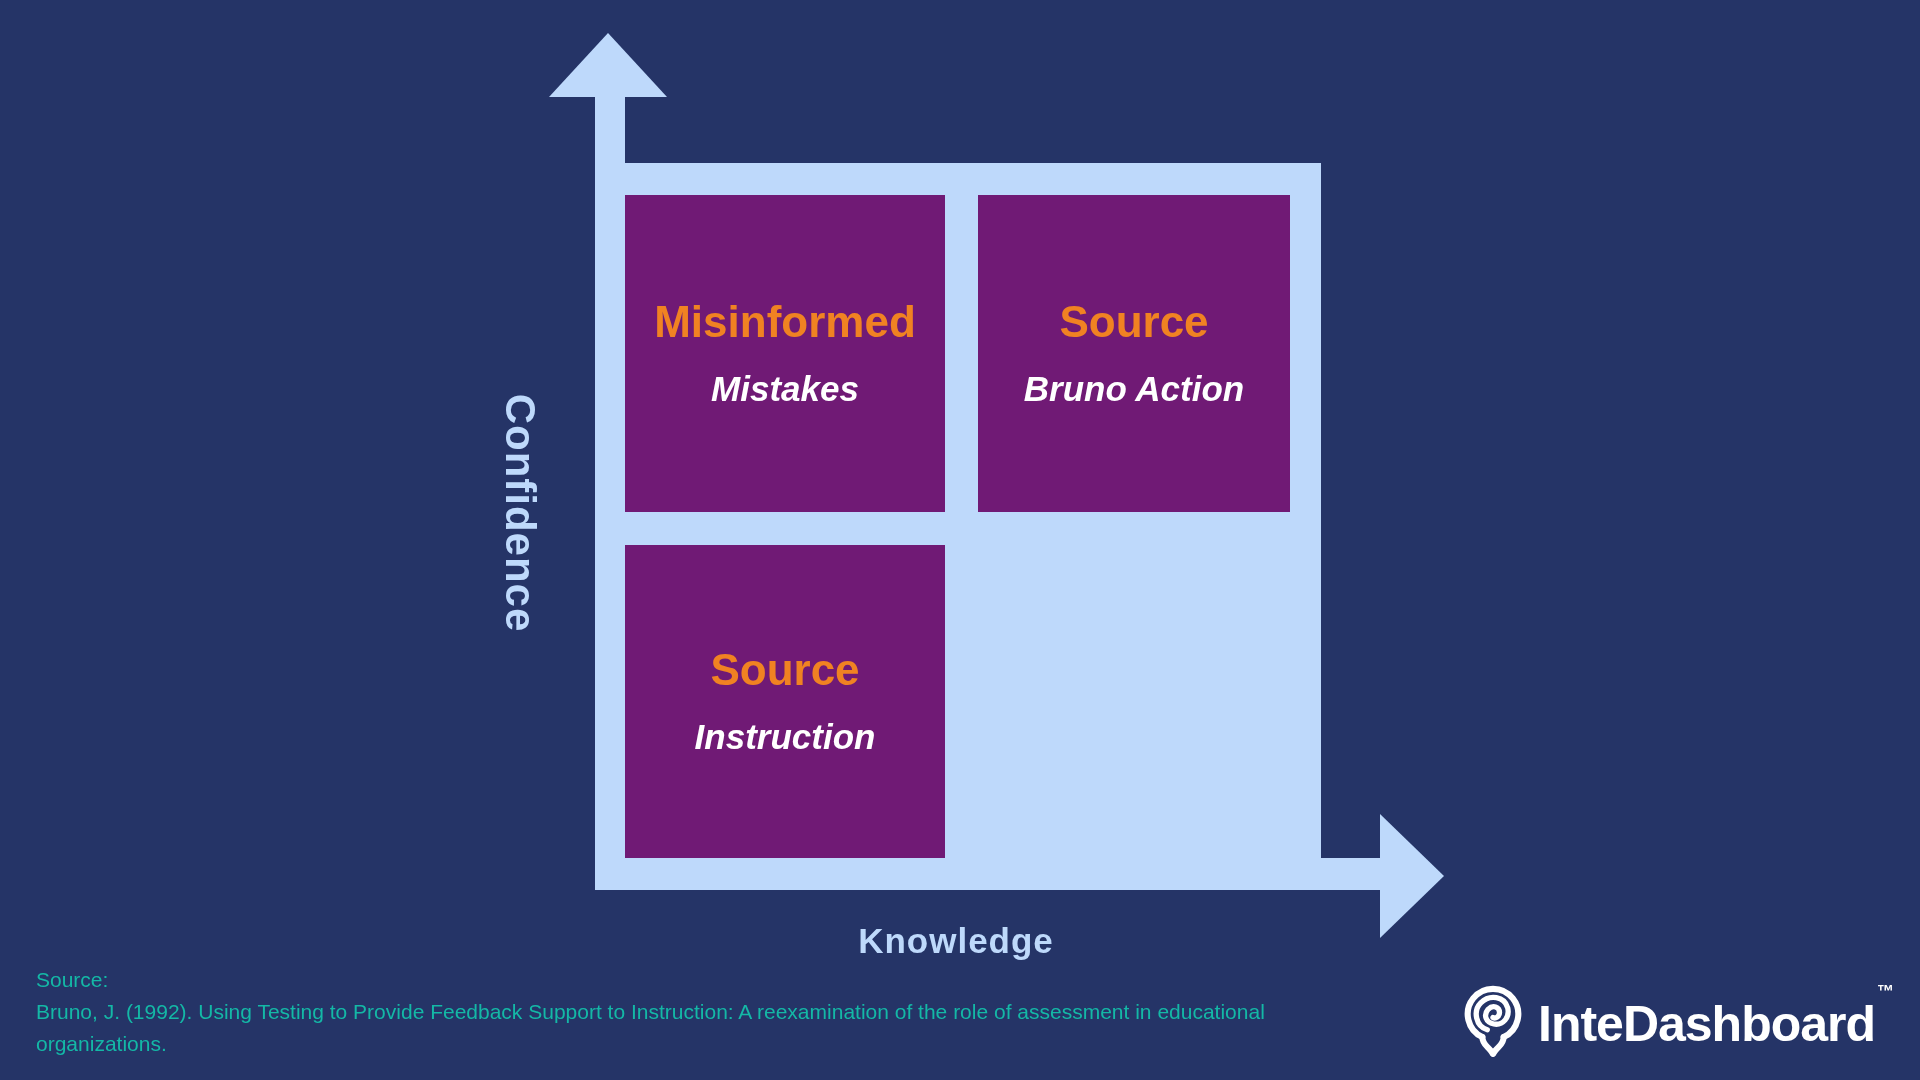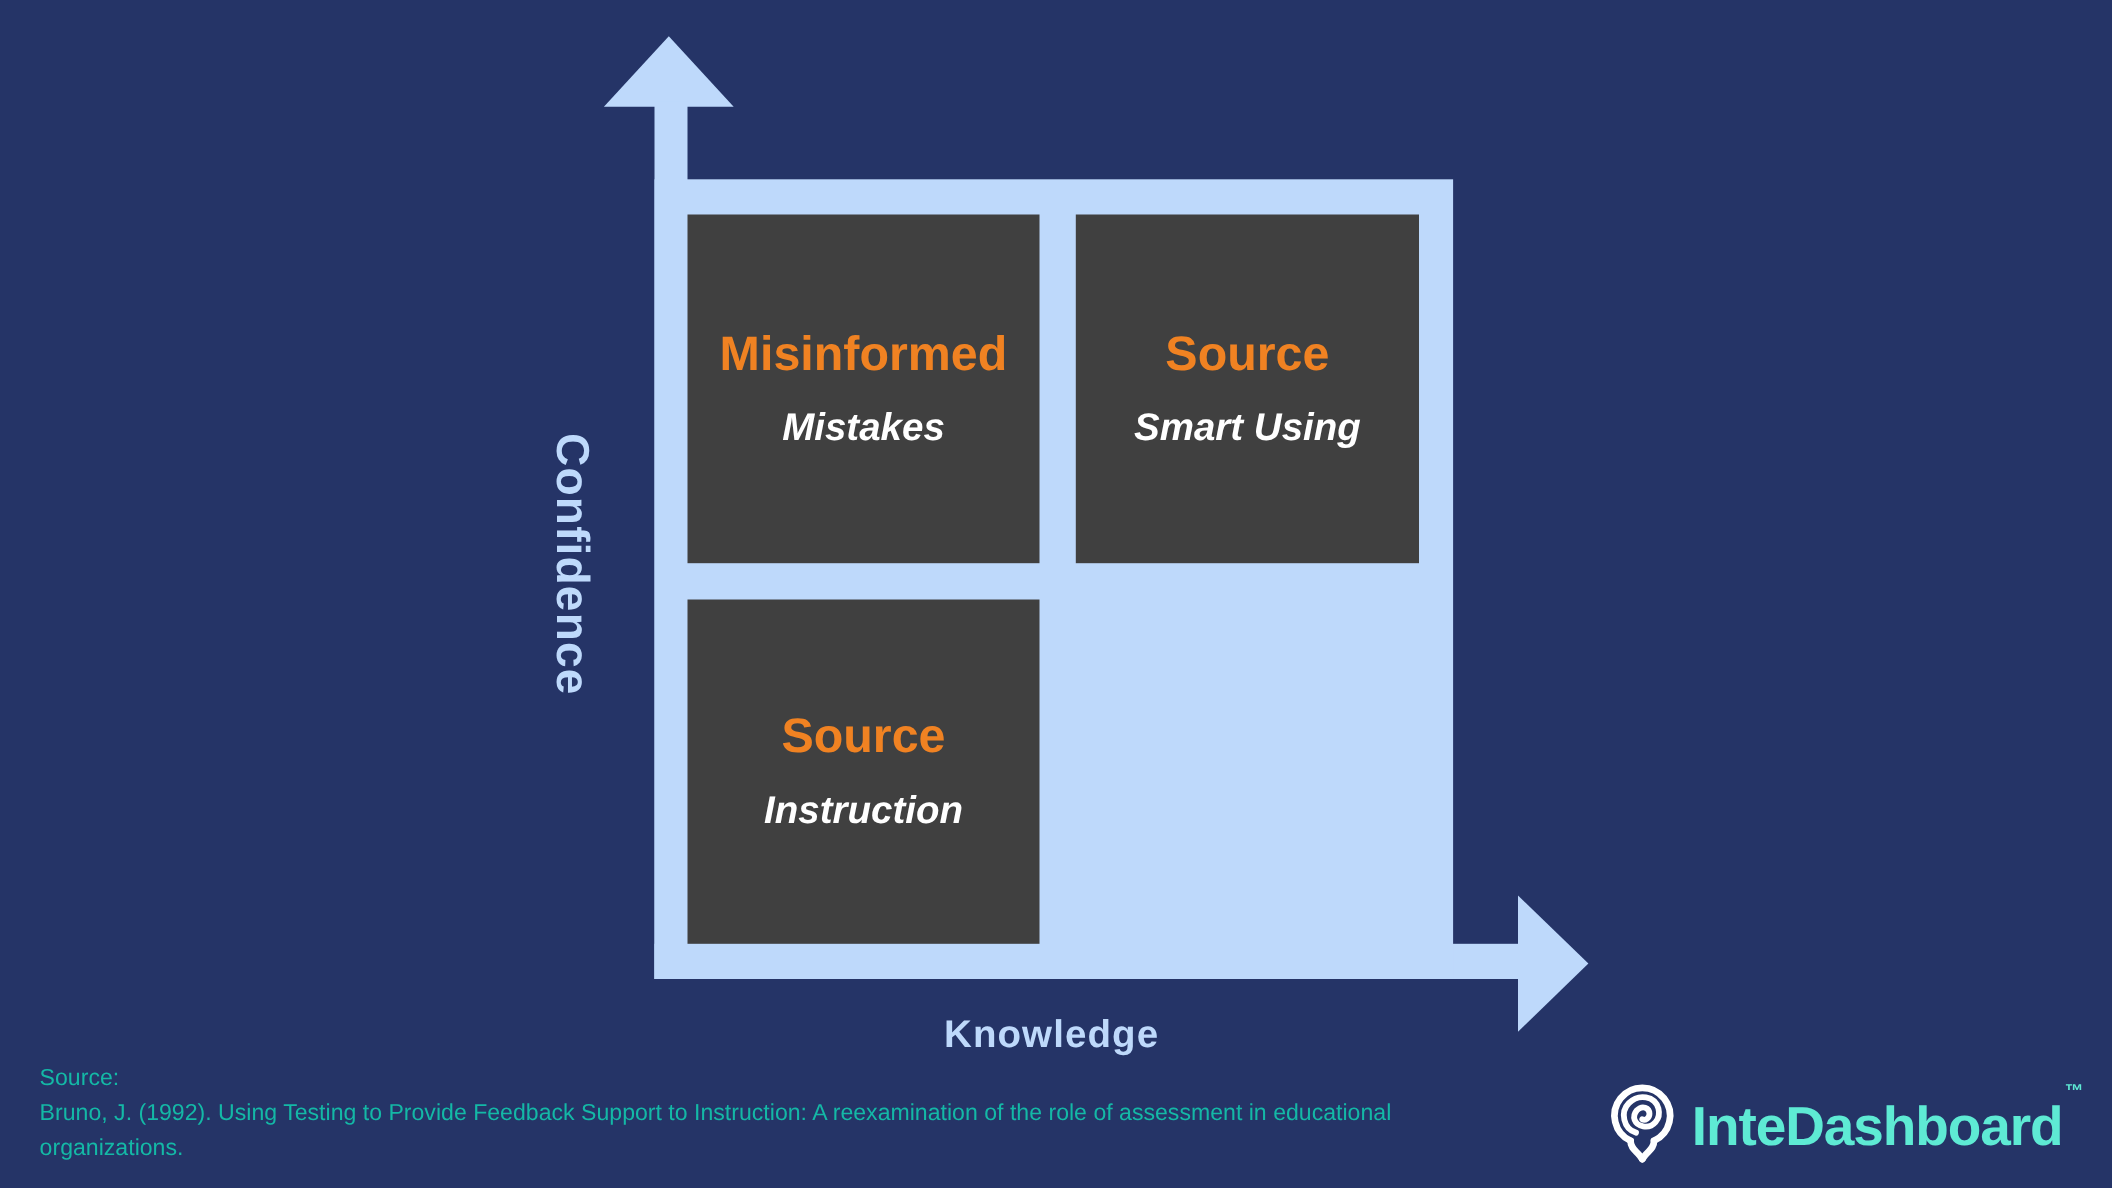--- a/index.html
+++ b/index.html
@@ -49,21 +49,21 @@
     width: 726px; height: 727px;
     box-sizing: border-box;
     background: #BED9FB;
     display: grid;
     grid-template-columns: 320px 312px;
     grid-template-rows: 317px 313px;
     gap: 33px;
     padding: 32px 31px 32px 30px;
   }
   .cell {
-    background: #404040;
+    background: #701a75;
     display: flex;
     flex-direction: column;
     align-items: center;
     justify-content: center;
     gap: 24px;
     text-align: center;
   }
   .cell-title {
     color: #F08222;
     font-size: 44px;
@@ -109,21 +109,21 @@
     font-size: 21px;
     line-height: 32px;
   }
 
   
   .logo {
     position: absolute;
     left: 1452px; top: 980px;
     display: flex;
     align-items: center;
-    color: #5eead4;
+    color: #ffffff;
   }
   .logo svg { display: block; }
   .logo-text {
     font-size: 50px;
     font-weight: bold;
     letter-spacing: -1px;
     margin-left: 4px;
     line-height: 1;
   }
   .logo-tm {
@@ -145,21 +145,21 @@
   <div class="x-shaft"></div>
   <div class="x-arrowhead"></div>
 
   <div class="panel">
     <div class="cell">
       <div class="cell-title">Misinformed</div>
       <div class="cell-subtitle">Mistakes</div>
     </div>
     <div class="cell">
       <div class="cell-title">Source</div>
-      <div class="cell-subtitle">Smart Using</div>
+      <div class="cell-subtitle">Bruno Action</div>
     </div>
     <div class="cell">
       <div class="cell-title">Source</div>
       <div class="cell-subtitle">Instruction</div>
     </div>
   </div>
 
   <div class="y-axis-label">Confidence</div>
   <div class="x-axis-label">Knowledge</div>
 

